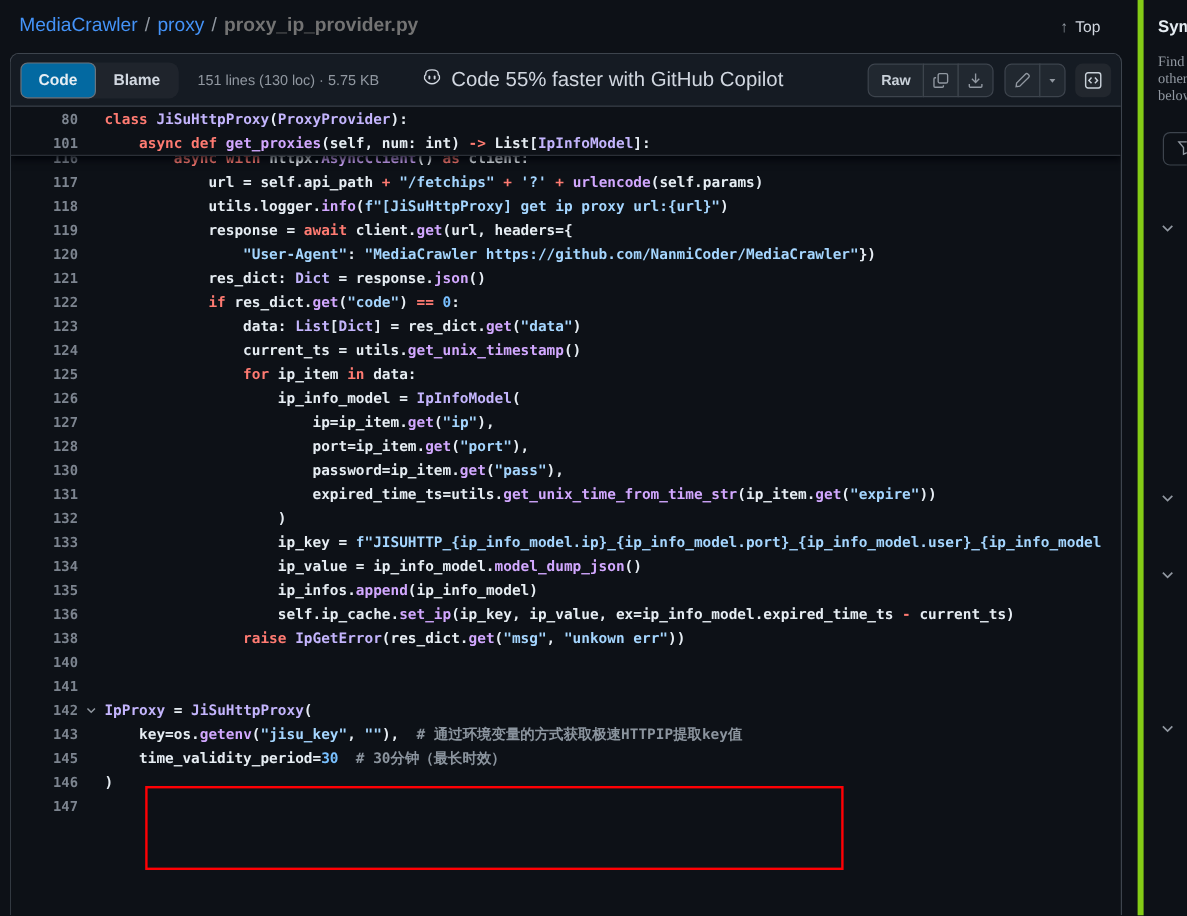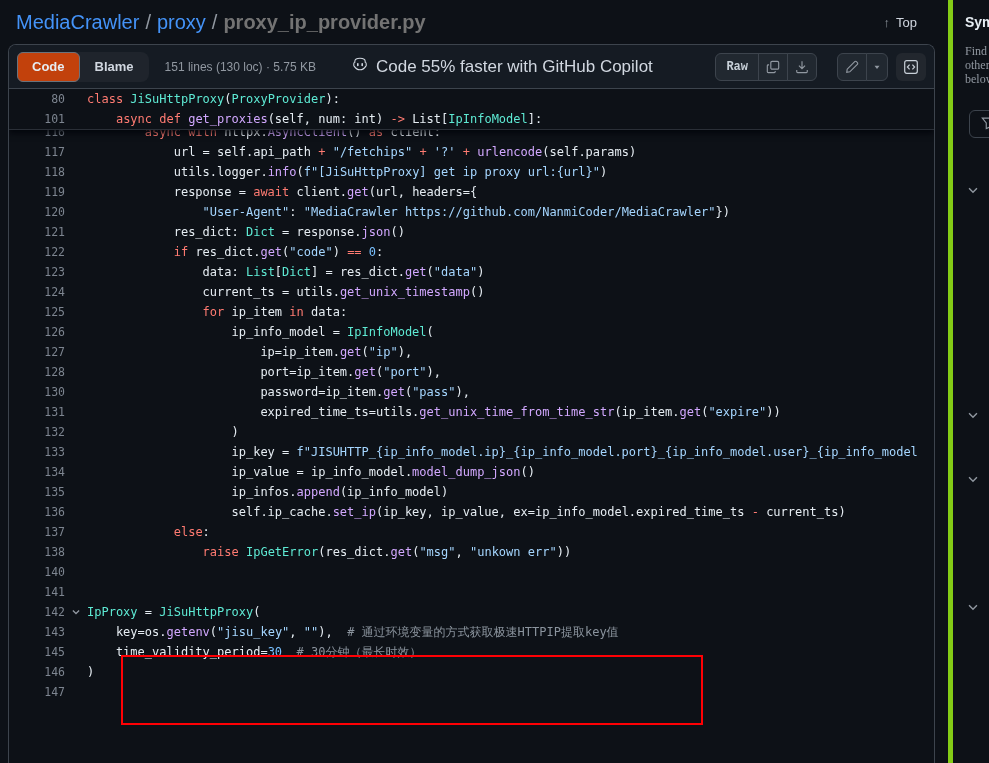--- a/index.html
+++ b/index.html
@@ -10,21 +10,21 @@
   }
   a{text-decoration:none;cursor:pointer;}
   button{font-family:"Liberation Sans", sans-serif;cursor:pointer;}
 
   
   .breadcrumb-bar{
     position:absolute;left:0;top:0;width:941px;height:44px;
     display:flex;align-items:center;justify-content:space-between;
     padding:0 16px;box-sizing:border-box;
   }
-  .breadcrumb{font-size:20px;display:flex;align-items:center;gap:6px;white-space:nowrap;}
+  .breadcrumb{font-size:16px;display:flex;align-items:center;gap:6px;white-space:nowrap;}
   .breadcrumb a{color:#4493f8;}
   .breadcrumb .sep{color:#9198a1;}
   .breadcrumb .file{color:#737373;font-weight:600;}
   .top-btn{
     display:flex;align-items:center;gap:6px;background:transparent;border:none;
     color:#d1d7e0;font-size:13px;padding:4px 8px;border-radius:6px;
   }
   .top-btn .arr{color:#9198a1;font-size:13px;}
 
   
@@ -35,60 +35,60 @@
   }
   .toolbar{
     height:44px;background:#151b23;border-bottom:1px solid #3d444d;
     display:flex;align-items:center;padding:0 8px;box-sizing:border-box;gap:8px;
   }
   .seg{display:flex;background:#1f242c;border-radius:8px;}
   .seg-btn{
     height:30px;padding:0 14px;font-size:13px;border-radius:6px;border:1px solid transparent;
     background:transparent;color:#d1d7e0;font-weight:600;
   }
-  .seg-btn.active{background:#c2410c;border-color:#6a737d;color:#e6edf3;}
+  .seg-btn.active{background:#0369a1;border-color:#6a737d;color:#e6edf3;}
   .file-info{color:#9198a1;font-size:12px;margin-left:8px;white-space:nowrap;}
   .copilot{display:flex;align-items:center;gap:8px;margin-left:28px;font-size:17px;color:#d1d7e0;white-space:nowrap;}
   .toolbar-right{margin-left:auto;display:flex;align-items:center;gap:8px;}
   .btn-group{display:flex;}
   .tb-btn{
     height:28px;background:#212830;border:1px solid #3d444d;color:#c9d1d9;
     font-size:12px;font-weight:600;padding:0 10px;display:flex;align-items:center;justify-content:center;
   }
   .btn-group .tb-btn{border-radius:0;margin-left:-1px;}
-  .btn-group .tb-btn:first-child{border-radius:6px 0 0 6px;margin-left:12px;font-family:Liberation Mono, monospace;}
+  .btn-group .tb-btn:first-child{border-radius:6px 0 0 6px;margin-left:1px;}
   .btn-group .tb-btn:last-child{border-radius:0 6px 6px 0;}
   .btn-group .tb-btn:only-child{border-radius:6px;}
   .tb-btn.icon{width:30px;padding:0;}
   .tb-btn.caret{width:22px;padding:0;}
   .tb-btn.ghost{background:#22272e;border:none;border-radius:6px;width:30px;padding:0;}
   .tb-btn svg{display:block;}
 
   
   .code-body{
     position:relative;height:675px;overflow:hidden;
-    font-family:"DejaVu Sans Mono", monospace;font-size:12px;line-height:20px;
+    font-family:"DejaVu Sans Mono", monospace;font-size:12px;line-height:20px;font-weight:bold;
   }
   .row{display:flex;height:20px;align-items:center;}
   .ln{
     width:56px;flex:0 0 56px;text-align:right;color:#7d8590;
     user-select:none;font-size:11.5px;
   }
   .gap{width:22px;flex:0 0 22px;display:flex;align-items:center;justify-content:center;}
   .codeln{flex:1;white-space:pre;overflow:hidden;}
   .sticky{
     position:relative;z-index:2;background:#0d1117;
     box-shadow:0 3px 6px rgba(1,4,9,0.85);
     border-bottom:1px solid rgba(61,68,77,0.6);
   }
   .partial{height:12px;overflow:hidden;}
   .partial .row{margin-top:-8px;}
   .tk-k{color:#ff7b72;}
   .tk-f{color:#d2a8ff;}
-  .tk-c{color:#5eead4;}
+  .tk-c{color:#c4b5fd;}
   .tk-s{color:#a5d6ff;}
   .tk-n{color:#79c0ff;}
   .tk-m{color:#8b949e;}
   .tk-p{color:#e6edf3;}
   .redbox{
     position:absolute;left:112px;top:566px;width:582px;height:70px;
     border:2px solid #ff0004;z-index:3;pointer-events:none;box-sizing:border-box;
   }
 
   
@@ -296,25 +296,20 @@
         </div>
         <div class="row">
           <span class="ln">135</span>
           <span class="gap"></span>
           <span class="codeln"><span class="tk-p">                    ip_infos.</span><span class="tk-f">append</span><span class="tk-p">(ip_info_model)</span></span>
         </div>
         <div class="row">
           <span class="ln">136</span>
           <span class="gap"></span>
           <span class="codeln"><span class="tk-p">                    self.ip_cache.</span><span class="tk-f">set_ip</span><span class="tk-p">(ip_key, ip_value, ex=ip_info_model.expired_time_ts </span><span class="tk-k">-</span><span class="tk-p"> current_ts)</span></span>
-        </div>
-        <div class="row">
-          <span class="ln">137</span>
-          <span class="gap"></span>
-          <span class="codeln"><span class="tk-p">            </span><span class="tk-k">else</span><span class="tk-p">:</span></span>
         </div>
         <div class="row">
           <span class="ln">138</span>
           <span class="gap"></span>
           <span class="codeln"><span class="tk-p">                </span><span class="tk-k">raise</span><span class="tk-p"> </span><span class="tk-c">IpGetError</span><span class="tk-p">(res_dict.</span><span class="tk-f">get</span><span class="tk-p">(</span><span class="tk-s">"msg"</span><span class="tk-p">, </span><span class="tk-s">"unkown err"</span><span class="tk-p">))</span></span>
         </div>
         <div class="row">
           <span class="ln">140</span>
           <span class="gap"></span>
           <span class="codeln"></span>

